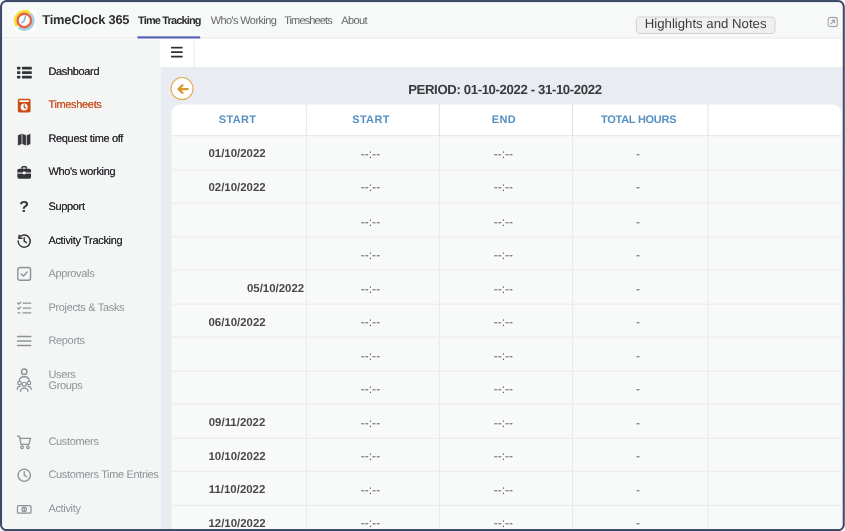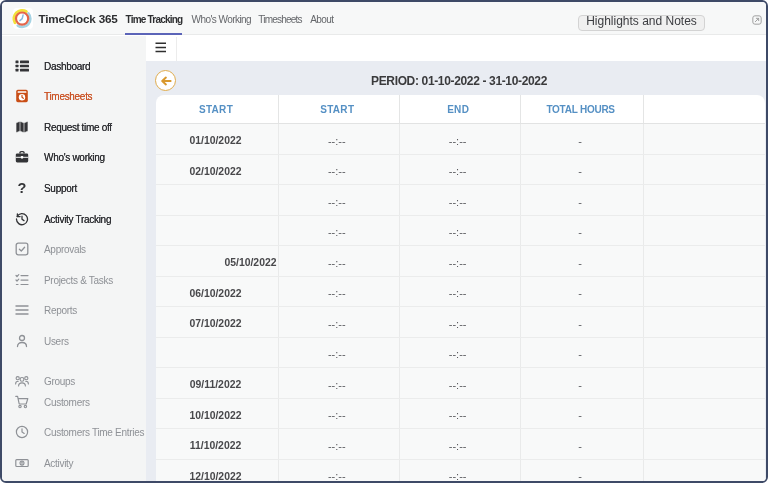--- a/index.html
+++ b/index.html
@@ -149,21 +149,21 @@
         </svg></span>
       <span class="stext" style="">Reports</span>
     </div>
     <div class="sitem gray" style="top:323.45px;">
       <span class="sicon"><svg width="14" height="14" viewBox="0 0 14 14">
           <circle cx="7" cy="4" r="2.5" fill="none" stroke="#8e9196" stroke-width="1.3"></circle>
           <path d="M2.5 12.5 C2.5 9.8 4.5 8.5 7 8.5 C9.5 8.5 11.5 9.8 11.5 12.5" fill="none" stroke="#8e9196" stroke-width="1.3" stroke-linecap="round"></path>
         </svg></span>
       <span class="stext" style="">Users</span>
     </div>
-    <div class="sitem gray" style="top:364px;">
+    <div class="sitem gray" style="top:334px;">
       <span class="sicon"><svg width="14" height="14" viewBox="0 0 14 14">
           <circle cx="7" cy="5.4" r="1.9" fill="none" stroke="#8e9196" stroke-width="1.1"></circle>
           <path d="M3.6 12 C3.6 10 5.1 8.9 7 8.9 C8.9 8.9 10.4 10 10.4 12" fill="none" stroke="#8e9196" stroke-width="1.1" stroke-linecap="round"></path>
           <circle cx="2.7" cy="4.2" r="1.6" fill="none" stroke="#8e9196" stroke-width="1.1"></circle>
           <circle cx="11.3" cy="4.2" r="1.6" fill="none" stroke="#8e9196" stroke-width="1.1"></circle>
           <path d="M0.6 10 C0.6 8.3 1.7 7.3 3.3 7.3 M13.4 10 C13.4 8.3 12.3 7.3 10.7 7.3" fill="none" stroke="#8e9196" stroke-width="1.1" stroke-linecap="round"></path>
         </svg></span>
       <span class="stext" style="">Groups</span>
     </div>
     <div class="sitem gray" style="top:384.55px;">
@@ -270,21 +270,20 @@
     <div class="cell date" style="left:0px; width:122px;">06/10/2022</div>
     <div class="cell dash" style="left:122px; width:120.5px;">--:--</div>
     <div class="cell dash" style="left:242.5px; width:121.3px;">--:--</div>
     <div class="cell dash" style="left:363.8px; width:123.6px;">-</div>
     <div class="vline" style="left:122px;"></div>
     <div class="vline" style="left:242.5px;"></div>
     <div class="vline" style="left:363.8px;"></div>
     <div class="vline" style="left:487.4px;"></div>
   </div>
     <div class="row" style="top:183px;">
-    <div class="cell date" style="left:0px; width:122px;">07/10/2022</div>
     <div class="cell dash" style="left:122px; width:120.5px;">--:--</div>
     <div class="cell dash" style="left:242.5px; width:121.3px;">--:--</div>
     <div class="cell dash" style="left:363.8px; width:123.6px;">-</div>
     <div class="vline" style="left:122px;"></div>
     <div class="vline" style="left:242.5px;"></div>
     <div class="vline" style="left:363.8px;"></div>
     <div class="vline" style="left:487.4px;"></div>
   </div>
     <div class="row" style="top:213.5px;">
     <div class="cell dash" style="left:122px; width:120.5px;">--:--</div>

